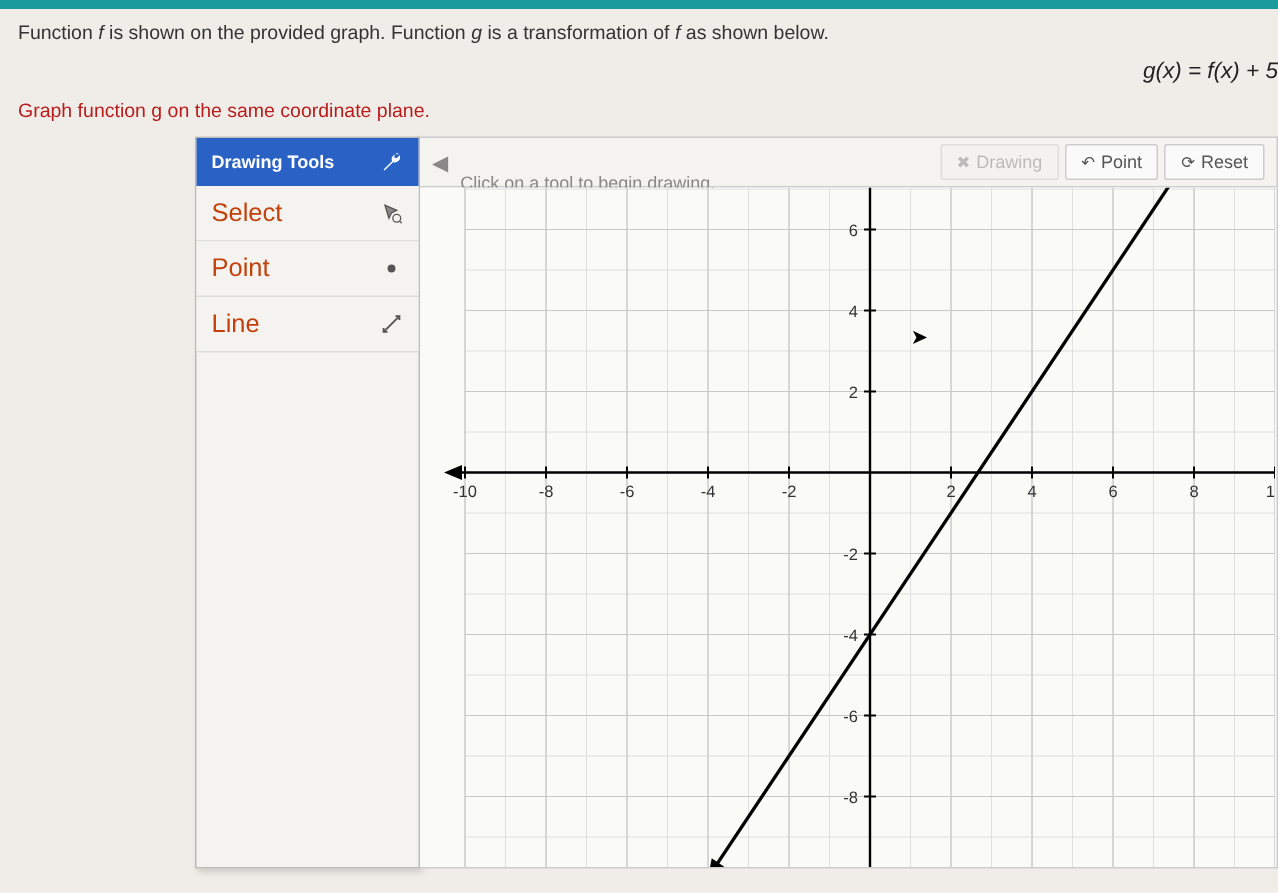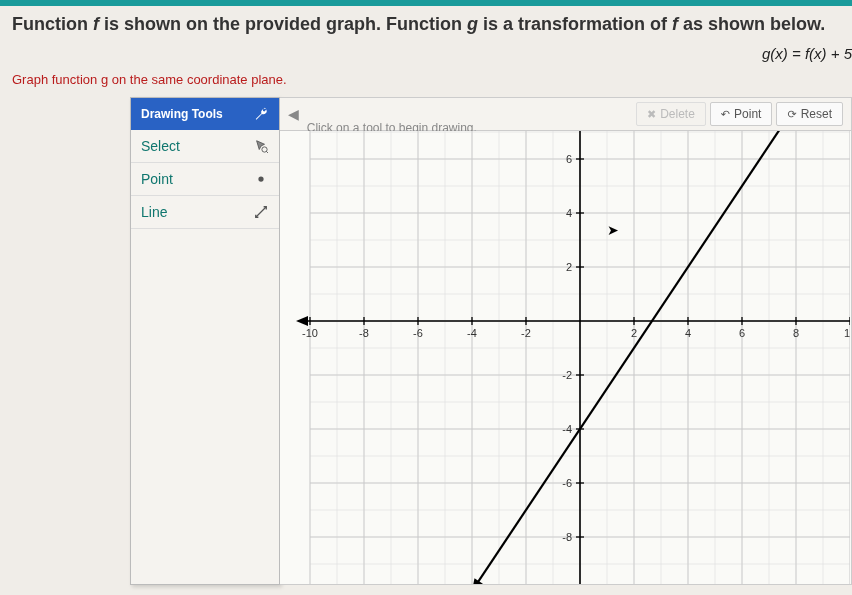--- a/index.html
+++ b/index.html
@@ -11,23 +11,22 @@
       overflow: hidden;
       position: relative;
     }
     .teal-bar {
       height: 6px;
       background: #1a9b9b;
       width: 100%;
     }
     .problem-text {
       padding: 8px 12px 4px;
-      font-size: 18px;
+      font-size: 13px;
       color: #333;
-      font-weight: bold;
     }
     .problem-text .italic { font-style: italic; }
     .equation {
       text-align: right;
       font-size: 15px;
       font-style: italic;
       padding: 6px 0;
       color: #222;
     }
     .instruction {
@@ -64,22 +63,22 @@
       align-items: center;
       justify-content: center;
     }
     .tool-row {
       display: flex;
       justify-content: space-between;
       align-items: center;
       padding: 8px 10px;
       border-bottom: 1px solid #ddd;
       background: #f5f3ef;
-      font-size: 14px;
-      color: #0f766e;
+      font-size: 17px;
+      color: #c2410c;
       cursor: pointer;
     }
     .tool-icon {
       width: 16px;
       height: 16px;
       display: inline-flex;
       align-items: center;
       justify-content: center;
       color: #666;
     }
@@ -206,21 +205,21 @@
       </span>
     </div>
   </div>
 
   <div class="canvas-area">
     <div class="canvas-toolbar">
       <span class="hint-caret">◀</span>
       <span class="hint-text">Click on a tool to begin drawing.</span>
       <div class="btn disabled">
         <span class="btn-icon">✖</span>
-        <span>Delete</span>
+        <span>Drawing</span>
       </div>
       <div class="btn">
         <span class="btn-icon">↶</span>
         <span>Point</span>
       </div>
       <div class="btn">
         <span class="btn-icon">⟳</span>
         <span>Reset</span>
       </div>
     </div>

